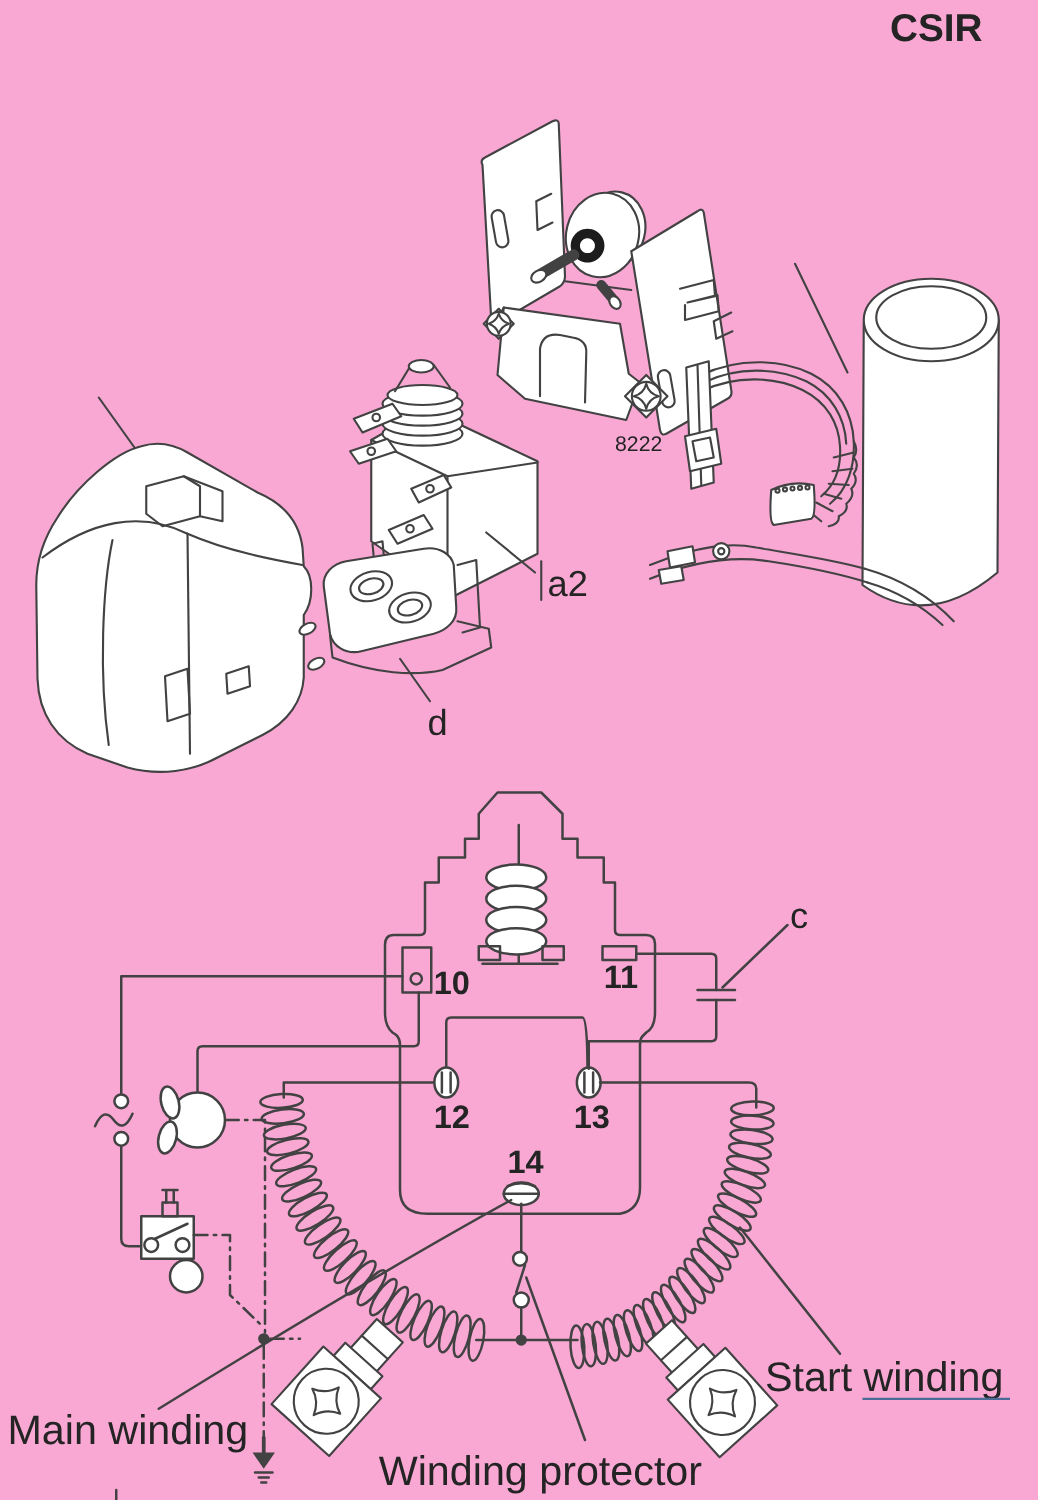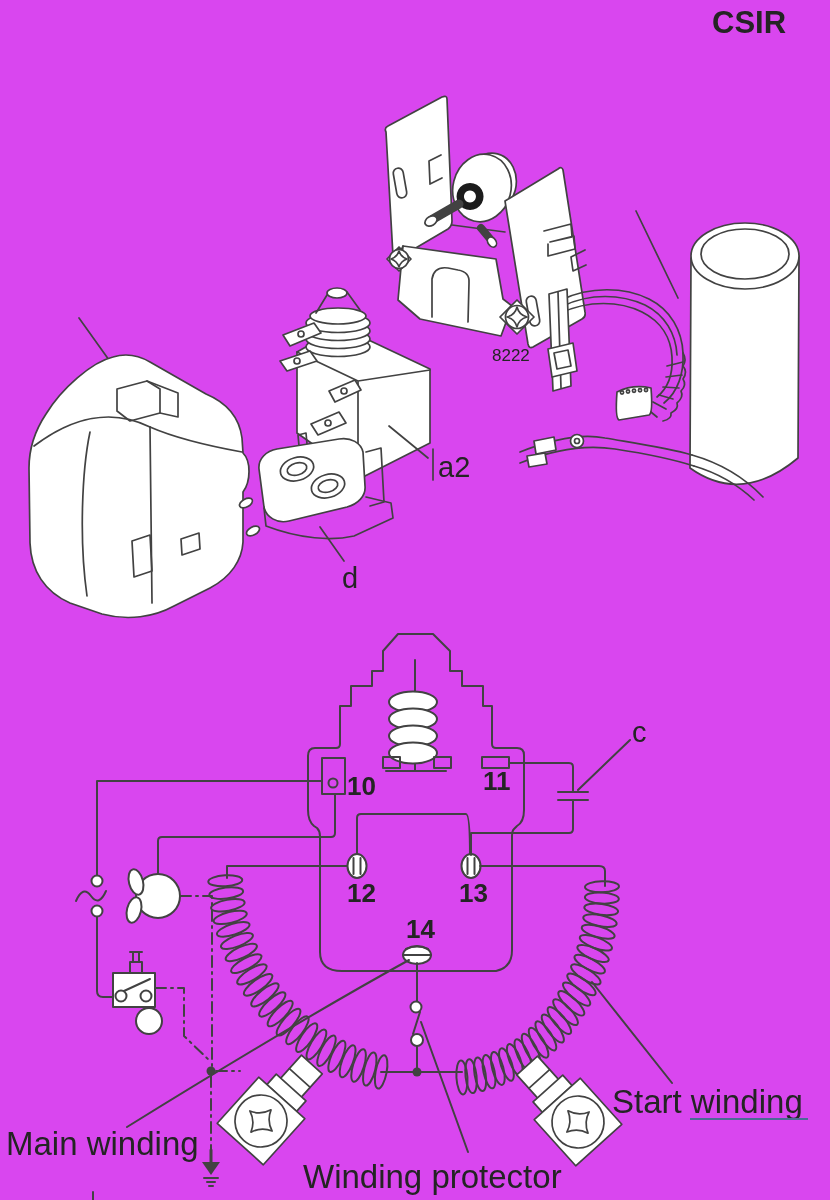--- a/index.html
+++ b/index.html
@@ -1,16 +1,16 @@
 <!DOCTYPE html>
 <html style="--ink: #424242; --text: #242424; --dark: #1c1c1c; --underline: #4b6b96;"><head>
 <meta charset="utf-8">
 <style>
   html,body{margin:0;padding:0;background:#fff;}
-  .canvas{position:relative;width:830px;height:1200px;background:#d946ef;overflow:hidden;
+  .canvas{position:relative;width:830px;height:1200px;background:#f9a8d4;overflow:hidden;
           font-family:"Liberation Sans", sans-serif;}
   svg{position:absolute;left:0;top:0;}
   svg *{vector-effect:non-scaling-stroke;}
   .ln{stroke:var(--ink,#424242);fill:none;stroke-width:1.7;stroke-linecap:round;stroke-linejoin:round;}
   .ln2{stroke:var(--ink,#424242);fill:none;stroke-width:2;stroke-linecap:round;stroke-linejoin:round;}
   .fillw{fill:#fff;}
   .dashdot{stroke-dasharray:11 5 2 5;}
   .solid-ink{fill:var(--ink,#424242);stroke:none;}
   text{fill:var(--text,#242424);}
   .t-num{font-size:26px;font-weight:bold;}

